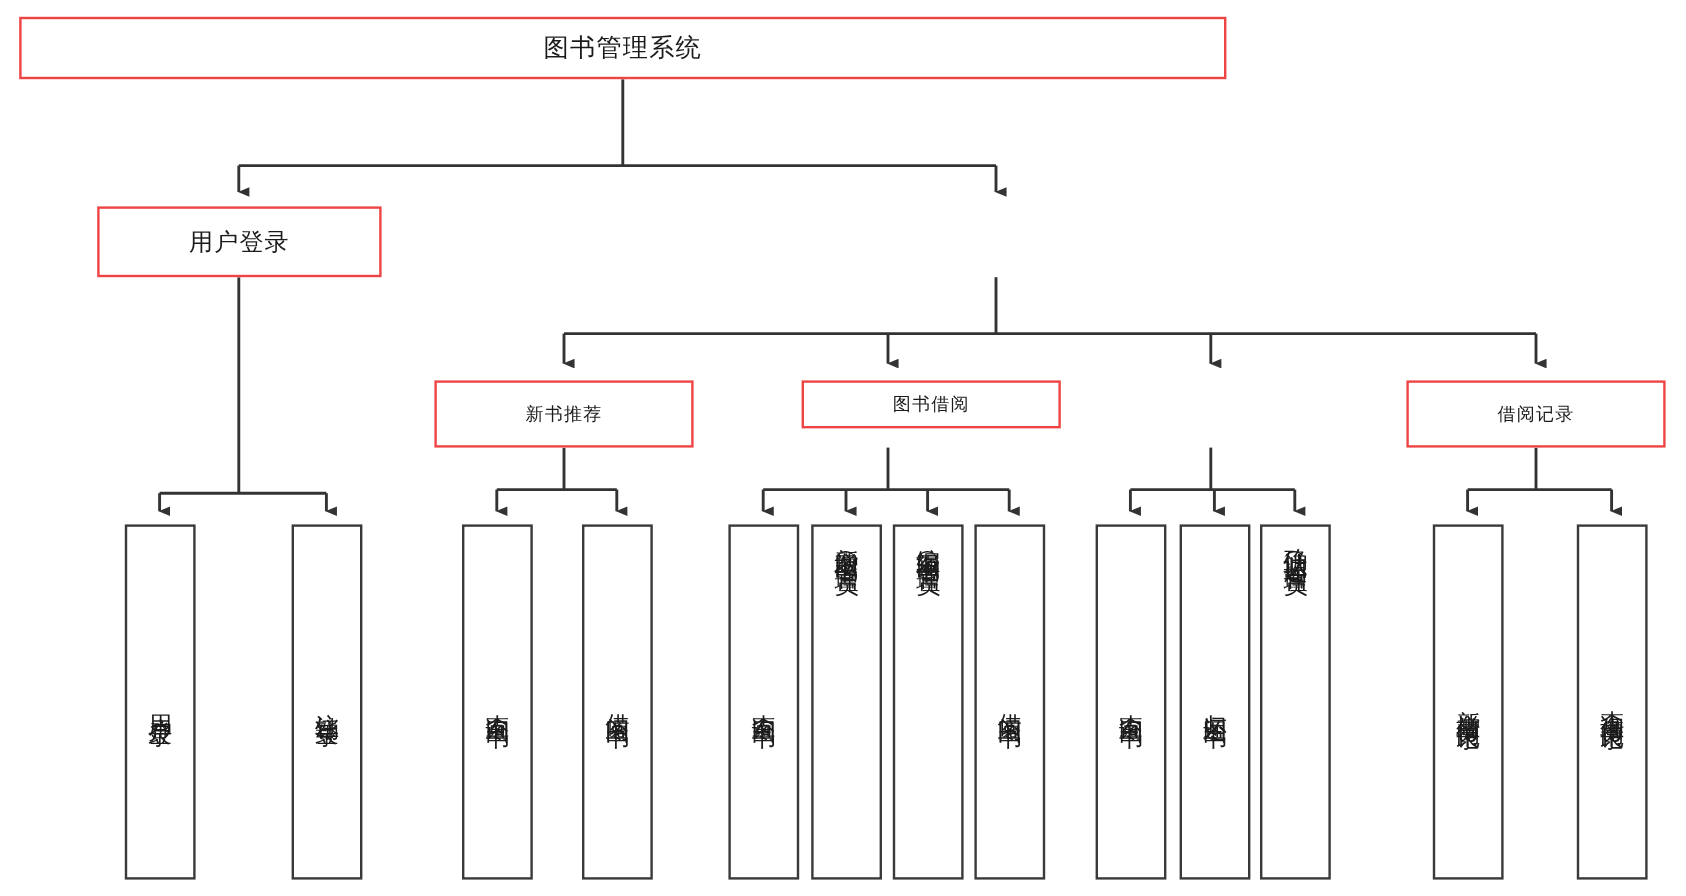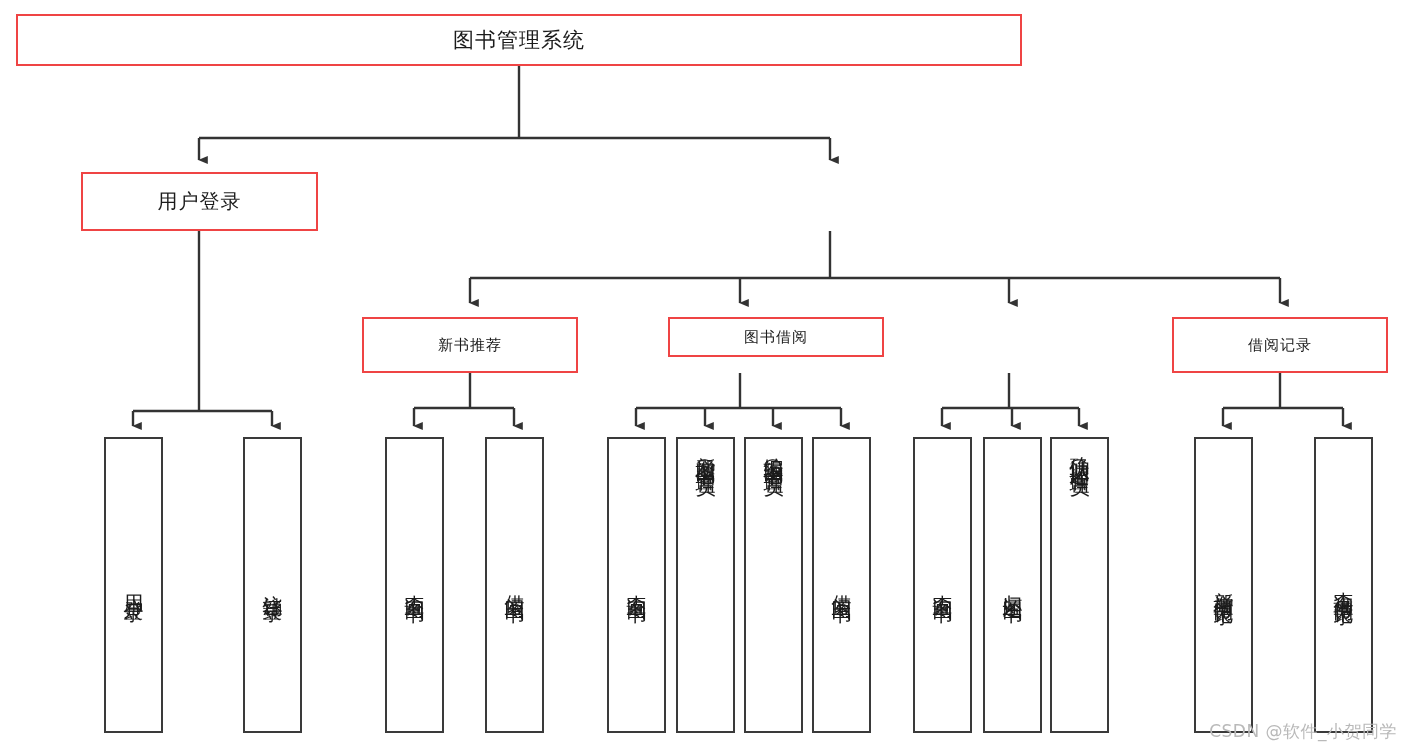--- a/index.html
+++ b/index.html
@@ -159,15 +159,14 @@
     <span class="vtext">确认归还（管理员）</span>
   </div>
 
   <div class="leaf centered" style="left:1194px;top:437px;width:59px;height:296px;">
     <span class="vtext">新增借阅记录</span>
   </div>
   <div class="leaf centered" style="left:1314px;top:437px;width:59px;height:296px;">
     <span class="vtext">查询借阅记录</span>
   </div>
 
-  <div class="watermark">CSDN @软件_小贺同学</div>
 
 </div>
 
 </body></html>

